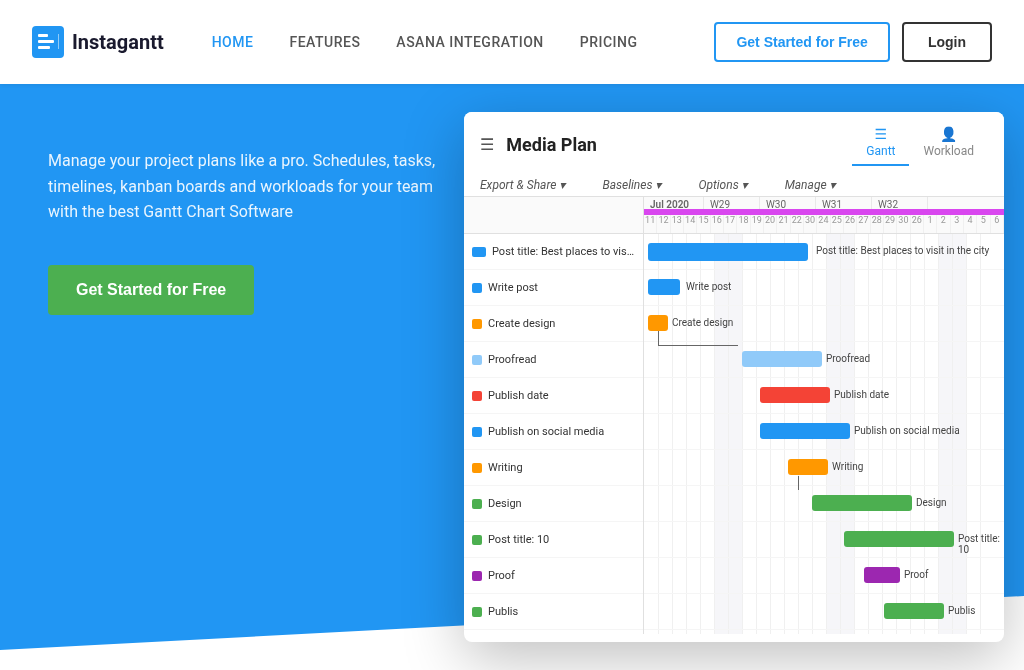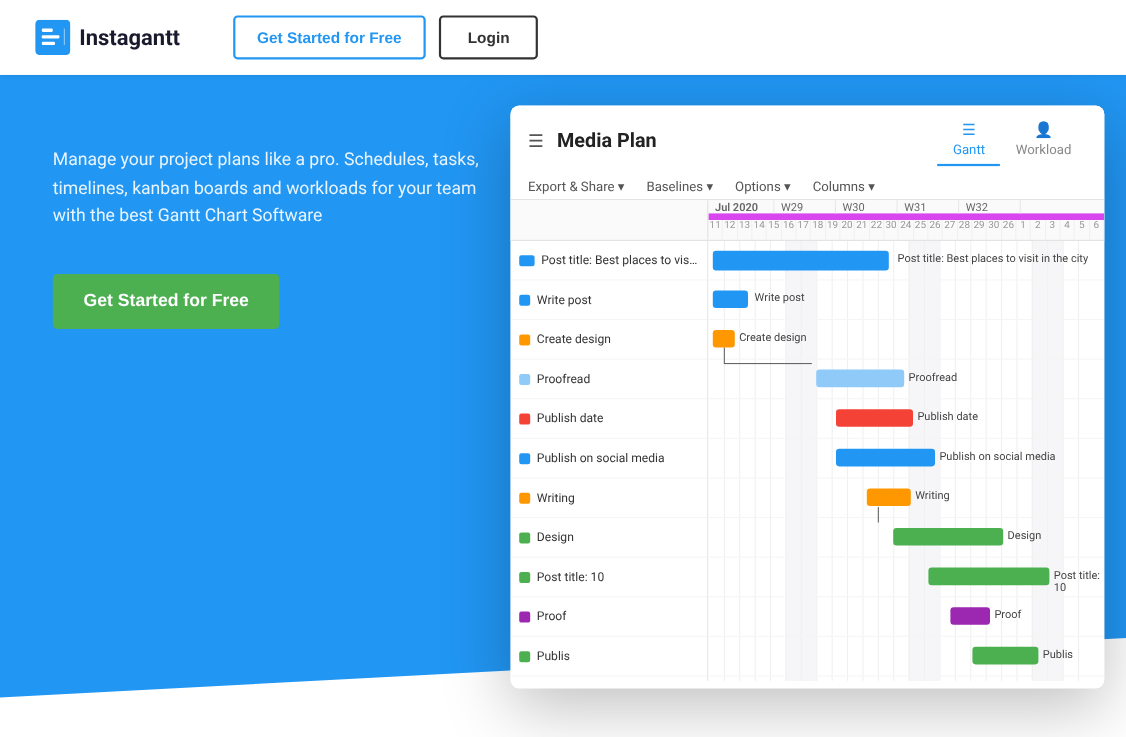--- a/index.html
+++ b/index.html
@@ -1,21 +1,21 @@
 <!DOCTYPE html>
 <html><head>
   <meta charset="utf-8">
   <style>
     * { margin: 0; padding: 0; box-sizing: border-box; }
     body { font-family: -apple-system, BlinkMacSystemFont, 'Segoe UI', Roboto, sans-serif; overflow: hidden; width: 1024px; height: 670px; }
 
     
     .navbar {
       background: #fff;
-      height: 68px;
+      height: 84px;
       display: flex;
       align-items: center;
       padding: 0 32px;
       box-shadow: 0 1px 4px rgba(0,0,0,0.08);
       position: relative;
       z-index: 10;
     }
     .logo-area {
       display: flex;
       align-items: center;
@@ -156,21 +156,22 @@
       font-size: 16px;
     }
     .gantt-plan-title {
       font-size: 18px;
       font-weight: 700;
       color: #222;
     }
     .gantt-menu-row {
       display: flex;
       align-items: center;
-      gap: 0;
+      gap: 17px;
+      font-style: italic;
     }
     .gantt-menu-item {
       font-size: 12px;
       color: #555;
       padding: 4px 10px;
       cursor: pointer;
       white-space: nowrap;
     }
     .gantt-menu-item:first-child { padding-left: 0; }
     .gantt-tabs {
@@ -317,20 +318,26 @@
     <svg class="logo-icon" viewBox="0 0 32 32" fill="none">
       <rect width="32" height="32" rx="4" fill="#2196f3"></rect>
       <rect x="6" y="8" width="10" height="3" rx="1" fill="white"></rect>
       <rect x="6" y="14" width="16" height="3" rx="1" fill="white"></rect>
       <rect x="6" y="20" width="12" height="3" rx="1" fill="white"></rect>
       <rect x="26" y="8" width="1" height="15" fill="white" opacity="0.5"></rect>
     </svg>
     <span class="logo-text">Instagantt</span>
   </a>
 
+  <div class="nav-links">
+    <a class="nav-link active" href="#">HOME</a>
+    <a class="nav-link" href="#">FEATURES</a>
+    <a class="nav-link" href="#">ASANA INTEGRATION</a>
+    <a class="nav-link" href="#">PRICING</a>
+  </div>
 
   <div class="nav-actions">
     <button class="btn-get-started">Get Started for Free</button>
     <button class="btn-login">Login</button>
   </div>
 </nav>
 
 <section class="hero">
   <div class="hero-content">
     <p class="hero-subtitle">Manage your project plans like a pro. Schedules, tasks, timelines, kanban boards and workloads for your team with the best Gantt Chart Software</p>
@@ -351,21 +358,21 @@
           <div class="gantt-tab">
             <span class="gantt-tab-icon">👤</span>
             <span>Workload</span>
           </div>
         </div>
       </div>
       <div class="gantt-menu-row">
         <span class="gantt-menu-item">Export &amp; Share ▾</span>
         <span class="gantt-menu-item">Baselines ▾</span>
         <span class="gantt-menu-item">Options ▾</span>
-        <span class="gantt-menu-item">Columns ▾</span>
+        <span class="gantt-menu-item">Manage ▾</span>
       </div>
     </div>
 
     <div class="gantt-timeline-header">
       <div class="gantt-left-header"></div>
       <div class="gantt-dates-header">
         <div class="week-labels">
           <div class="week-label month" style="width:60px">Jul 2020</div>
           <div class="week-label" style="width:56px">W29</div>
           <div class="week-label" style="width:56px">W30</div>

